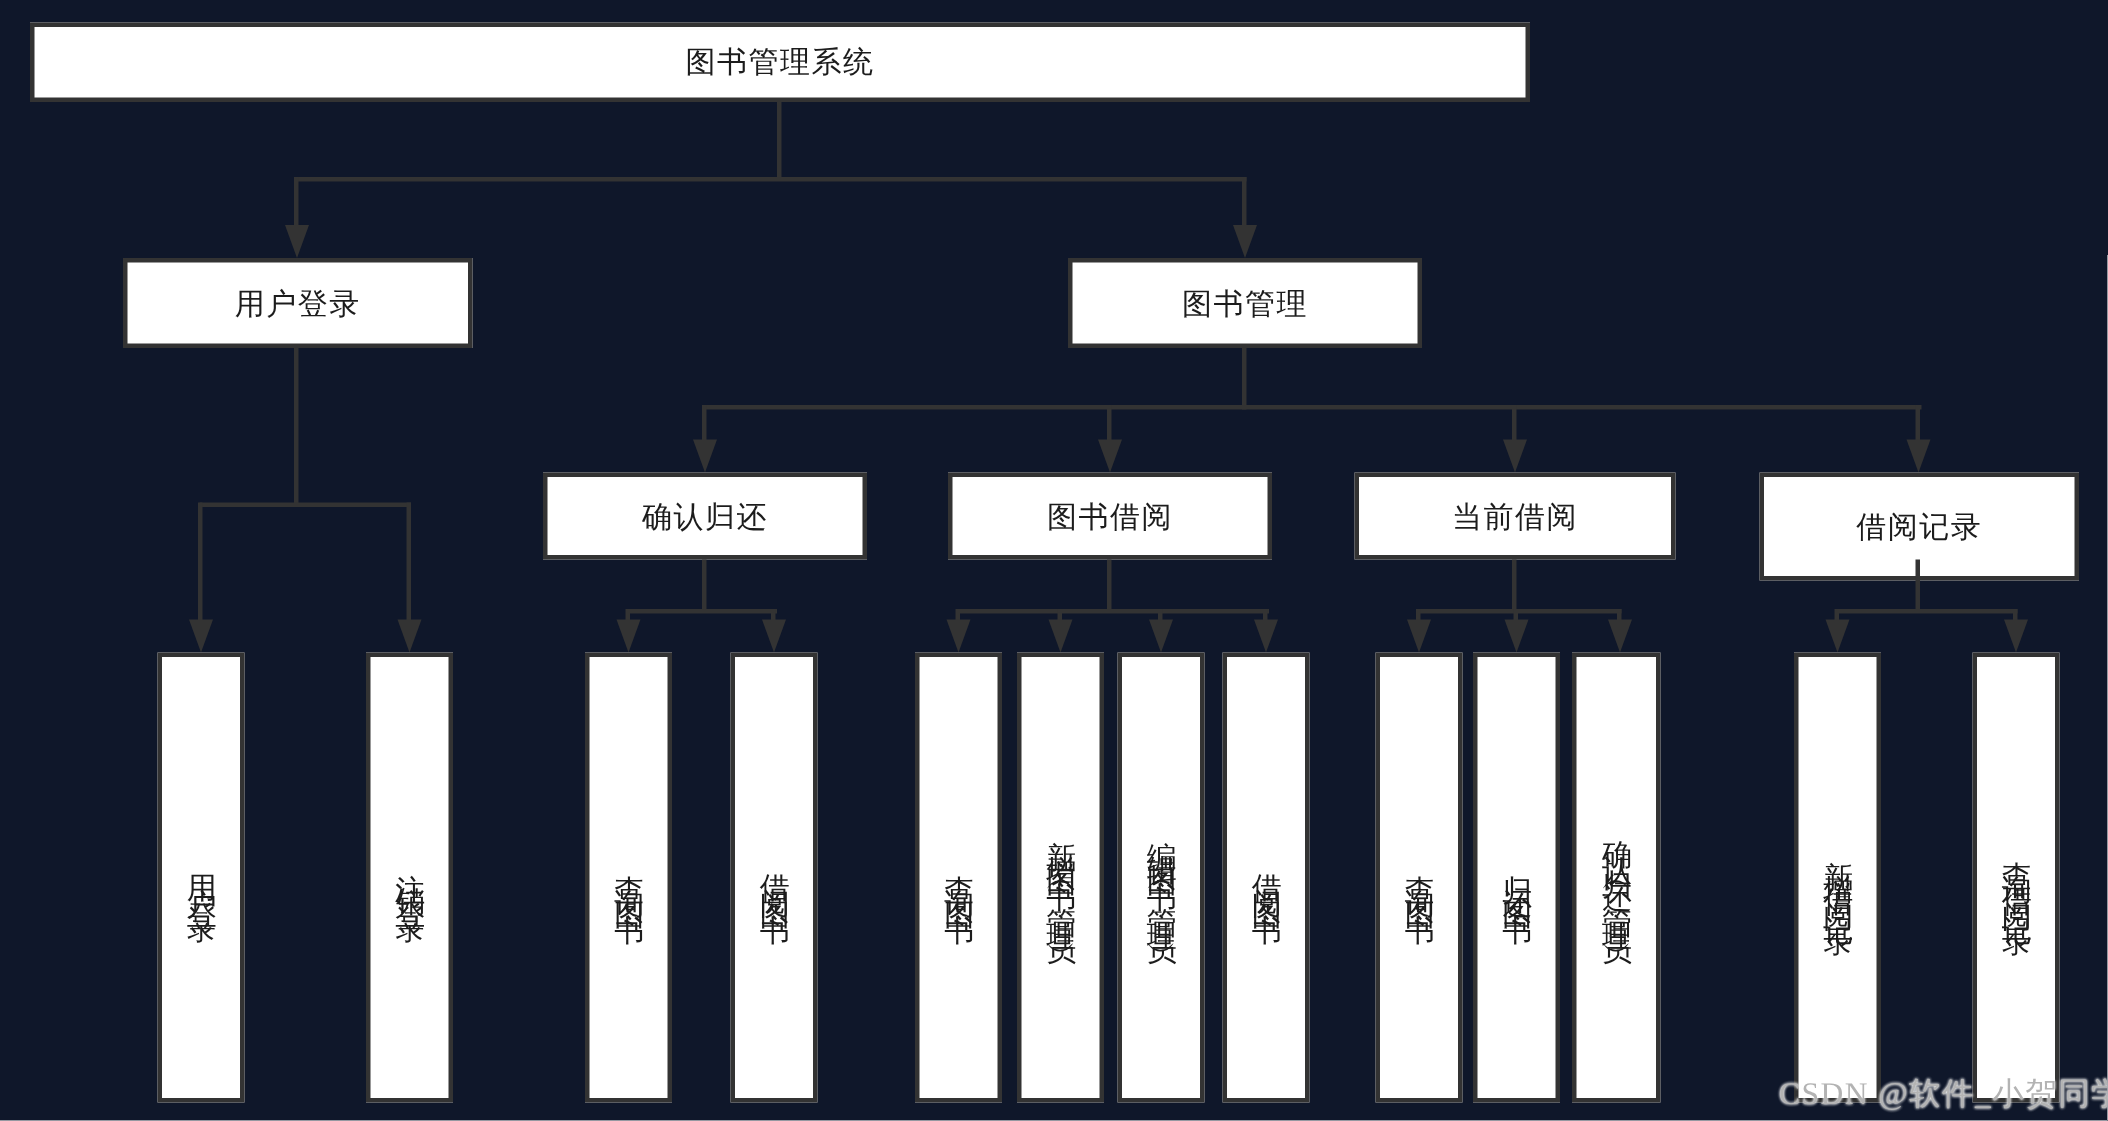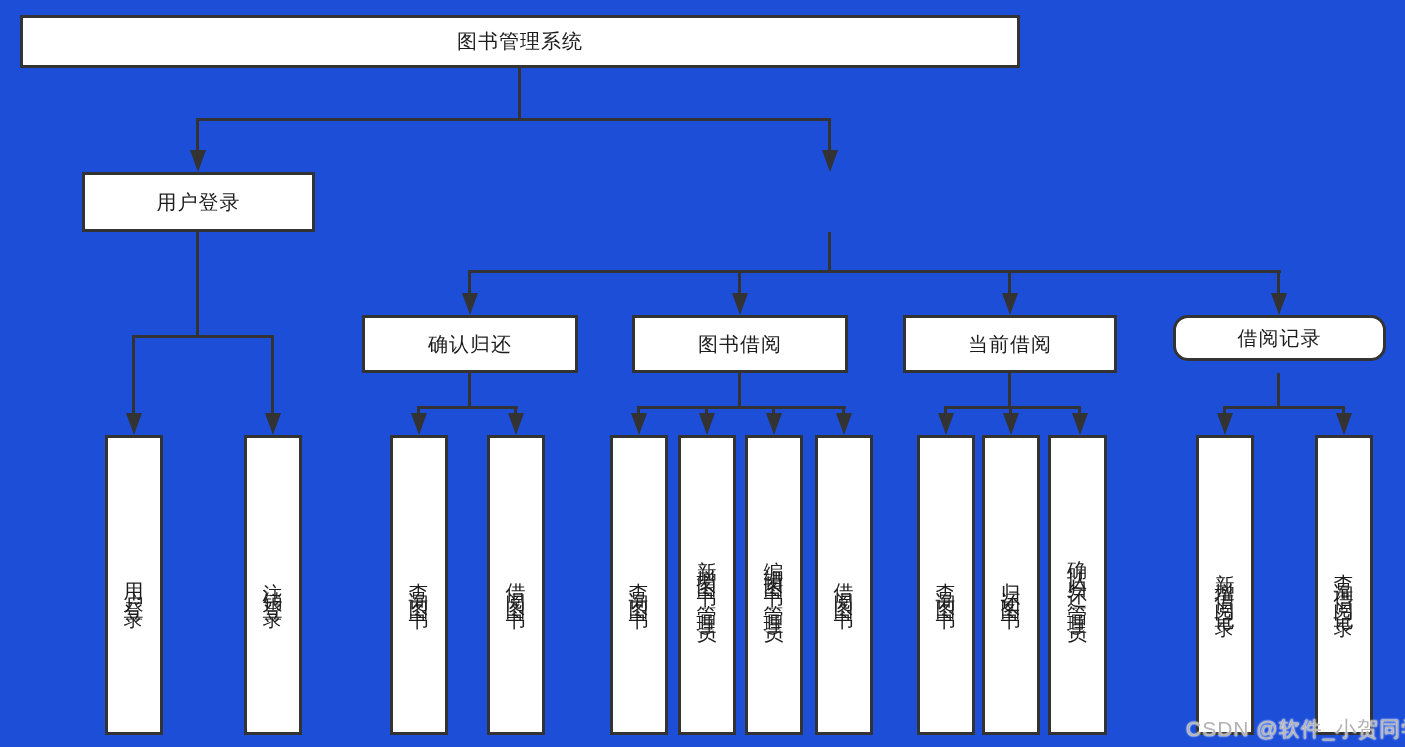--- a/index.html
+++ b/index.html
@@ -1,18 +1,18 @@
 <!DOCTYPE html>
 <html><head>
 <meta charset="utf-8">
 <style>
   html,body{margin:0;padding:0;background:#ffffff;}
   #canvas{
-    position:relative;width:1405px;height:747px;background:#1d4ed8;overflow:hidden;
-    font-family:Liberation Sans, sans-serif;color:#1c1c1c;
+    position:relative;width:1405px;height:747px;background:#0f172a;overflow:hidden;
+    font-family:Liberation Serif, serif;color:#1c1c1c;
   }
   .box{
     position:absolute;border:3px solid #333333;background:#ffffff;box-sizing:border-box;
     display:flex;align-items:center;justify-content:center;
     font-size:20px;color:#1c1c1c;letter-spacing:1px;
   }
   .leaf{
     position:absolute;border:3px solid #333333;background:#ffffff;box-sizing:border-box;
     width:58px;height:300px;top:435px;
     display:flex;align-items:center;justify-content:center;
@@ -46,20 +46,23 @@
   <div class="v" style="left:518px;top:68px;height:50px;"></div>
   <div class="h" style="left:197px;top:118px;width:634px;"></div>
   <div class="v" style="left:196px;top:118px;height:36px;"></div>
   <div class="arrow" style="left:190px;top:150px;"></div>
   <div class="v" style="left:828px;top:118px;height:36px;"></div>
   <div class="arrow" style="left:822px;top:150px;"></div>
 
   <div class="box" style="left:82px;top:172px;width:233px;height:60px;">
     <span>用户登录</span>
   </div>
+  <div class="box" style="left:712px;top:172px;width:236px;height:60px;">
+    <span>图书管理</span>
+  </div>
 
   <div class="v" style="left:196px;top:232px;height:105px;"></div>
   <div class="h" style="left:133px;top:335px;width:141px;"></div>
   <div class="v" style="left:132px;top:335px;height:80px;"></div>
   <div class="arrow" style="left:126px;top:413px;"></div>
   <div class="v" style="left:271px;top:335px;height:80px;"></div>
   <div class="arrow" style="left:265px;top:413px;"></div>
 
   <div class="v" style="left:828px;top:232px;height:41px;"></div>
   <div class="h" style="left:469px;top:270px;width:812px;"></div>
@@ -74,21 +77,21 @@
 
   <div class="box" style="left:362px;top:315px;width:216px;height:58px;">
     <span>确认归还</span>
   </div>
   <div class="box" style="left:903px;top:315px;width:214px;height:58px;">
     <span>当前借阅</span>
   </div>
   <div class="box" style="left:632px;top:315px;width:216px;height:58px;">
     <span>图书借阅</span>
   </div>
-  <div class="box" style="left:1173px;top:315px;width:213px;height:46px;border-radius:15px;">
+  <div class="box" style="left:1173px;top:315px;width:213px;height:72px;">
     <span>借阅记录</span>
   </div>
 
   <div class="v" style="left:468px;top:373px;height:35px;"></div>
   <div class="h" style="left:418px;top:406px;width:100px;"></div>
   <div class="v" style="left:417px;top:406px;height:9px;"></div>
   <div class="arrow" style="left:411px;top:413px;"></div>
   <div class="v" style="left:514px;top:406px;height:9px;"></div>
   <div class="arrow" style="left:508px;top:413px;"></div>
 

